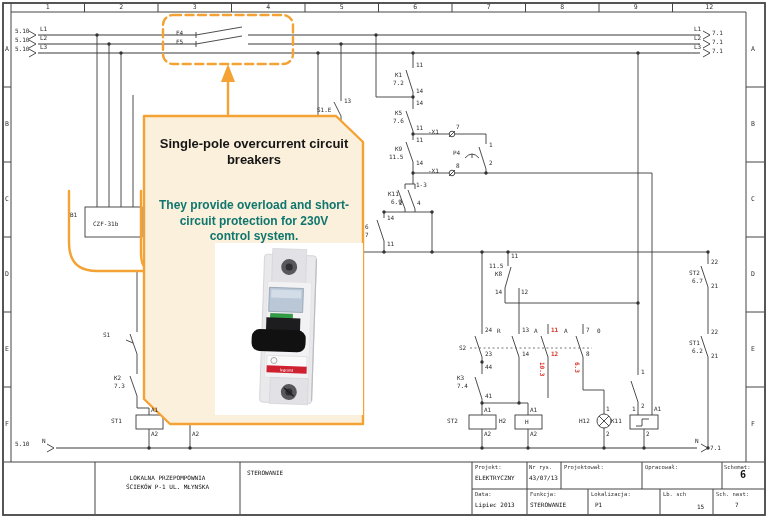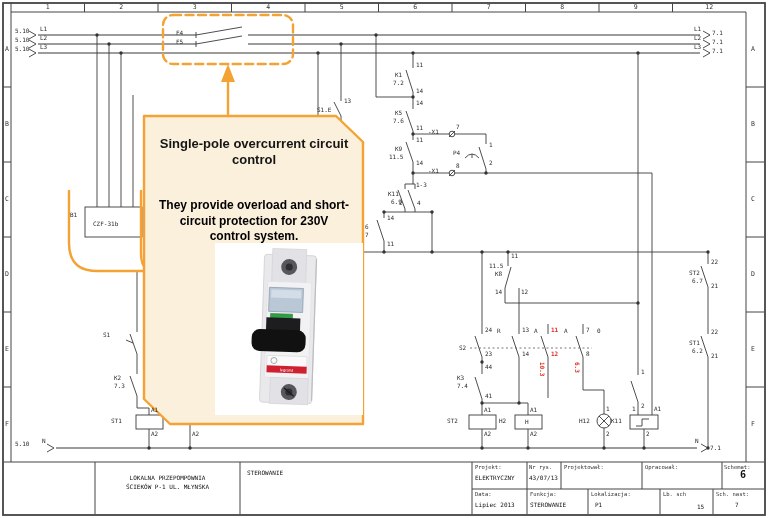--- a/index.html
+++ b/index.html
@@ -7,21 +7,21 @@
          font-family:"DejaVu Sans Mono",monospace;}
   .stage svg{position:absolute;left:0;top:0;}
   .lbl{position:absolute;font-size:6px;line-height:7px;color:#2b2b2b;white-space:pre;letter-spacing:0;}
   .lbl.red{color:#D93025;font-weight:bold;}
   .lbl.vert{transform:rotate(90deg);transform-origin:0 0;}
   .colnum{position:absolute;top:3px;height:9px;font-size:6.5px;line-height:9px;color:#333;text-align:center;}
   .rowletter{position:absolute;width:8px;font-size:6.5px;color:#333;text-align:center;}
   .co-title{position:absolute;left:152px;top:136px;width:204px;text-align:center;
             font:bold 13px/1.25 "Liberation Sans",sans-serif;color:#151515;}
   .co-body{position:absolute;left:158px;top:198px;width:192px;text-align:center;
-           font:bold 12px/1.3 "Liberation Sans",sans-serif;color:#000000;}
+           font:bold 12px/1.3 "Liberation Sans",sans-serif;color:#0f766e;}
   .tb{position:absolute;font-size:6px;line-height:7px;color:#111;white-space:pre;}
   .tb-l{font-size:5.5px;color:#333;}
   .schemat-big{font-size:10px;font-weight:bold;width:42px;text-align:center;}
   .facility{position:absolute;left:97px;top:473px;width:141px;text-align:center;
             font-size:6px;line-height:9px;color:#111;}
 </style>
 </head>
 <body>
 
 <div class="stage">
@@ -299,21 +299,21 @@
       <span class="rowletter" style="left: 3px; top: 195px;">C</span>
       <span class="rowletter" style="left: 749px; top: 195px;">C</span>
       <span class="rowletter" style="left: 3px; top: 270px;">D</span>
       <span class="rowletter" style="left: 749px; top: 270px;">D</span>
       <span class="rowletter" style="left: 3px; top: 345px;">E</span>
       <span class="rowletter" style="left: 749px; top: 345px;">E</span>
       <span class="rowletter" style="left: 3px; top: 420px;">F</span>
       <span class="rowletter" style="left: 749px; top: 420px;">F</span>
     </div>
 
-  <div class="co-title">Single-pole overcurrent circuit control</div>
+  <div class="co-title">Single-pole overcurrent circuit breakers</div>
   <div class="co-body">They provide overload and short-circuit protection for 230V control system.</div>
 
   <div class="facility">
     <div>LOKALNA PRZEPOMPOWNIA</div>
     <div>ŚCIEKÓW  P-1  UL. MŁYNSKA</div>
   </div>
   <span class="tb" style="left:247px;top:469px">STEROWANIE</span>
 
   <span class="tb tb-l" style="left:475px;top:464px">Projekt:</span>
   <span class="tb" style="left:475px;top:474px">ELEKTRYCZNY</span>

